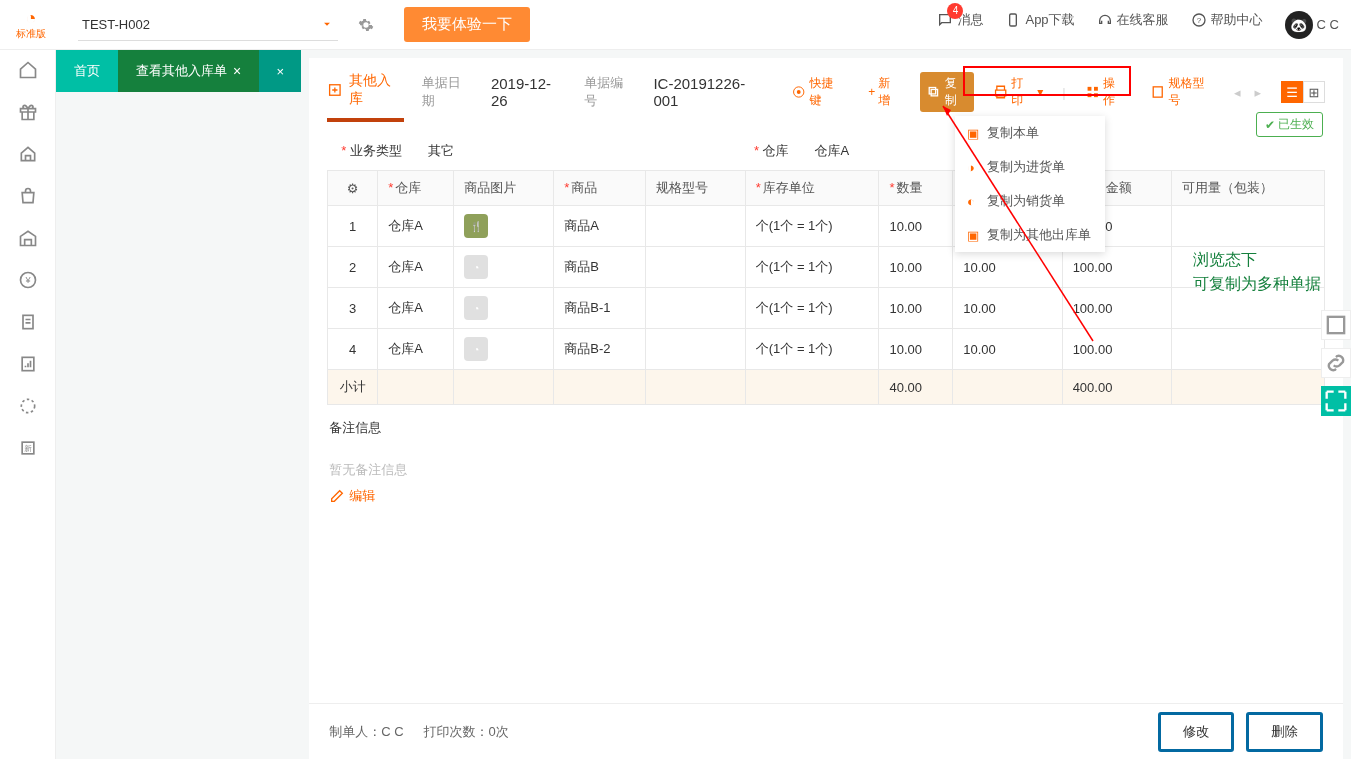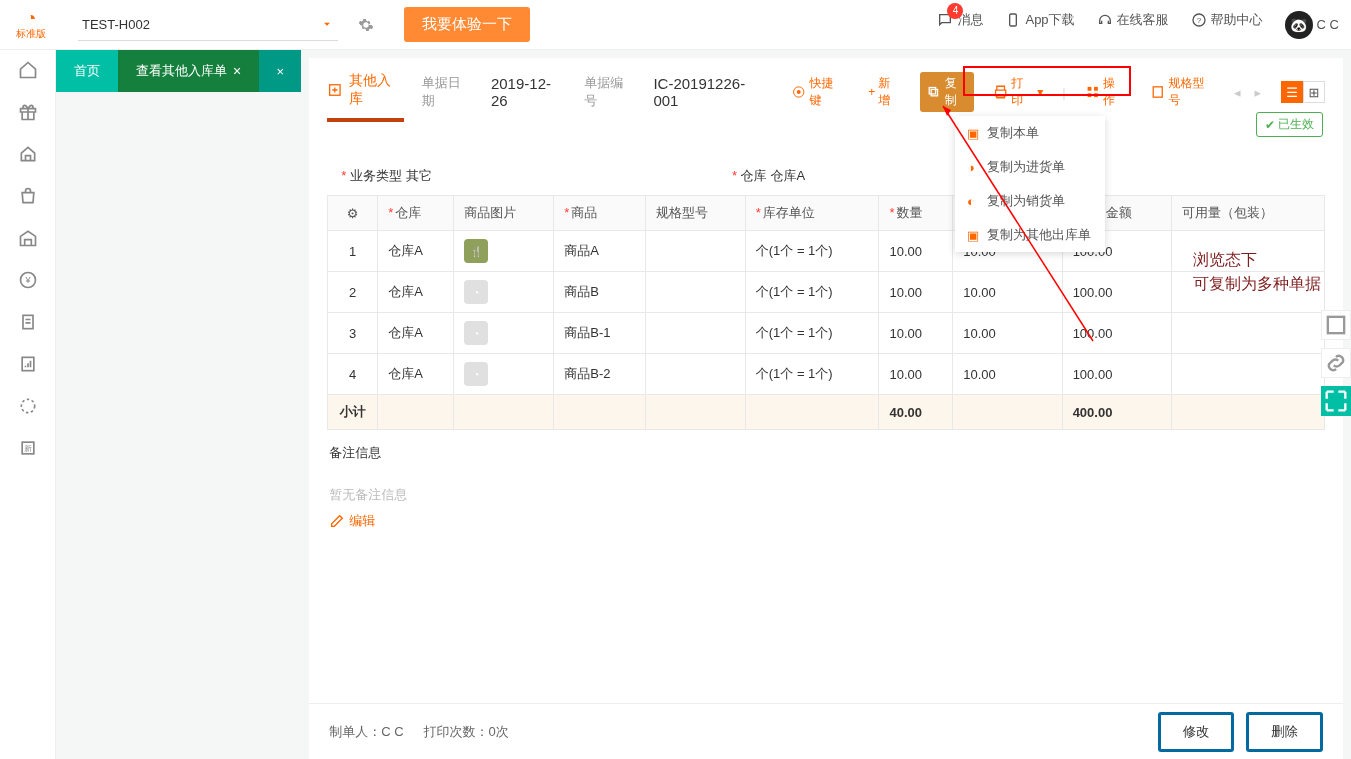--- a/index.html
+++ b/index.html
@@ -47,54 +47,54 @@
 .head-actions { margin-left: auto; display: flex; align-items: center; gap: 14px; color: #555; position: relative; }
 .ha { display: flex; align-items: center; gap: 3px; cursor: pointer; padding: 3px 5px; font-size: 12px; }
 .ha.orange { color: #ff6600; }
 .ha.copy { background: #d88b2f; color: #fff; border-radius: 3px; padding: 3px 6px; }
 .view-toggle { display: flex; margin-left: 6px; }
 .vt-btn { width: 22px; height: 22px; display: flex; align-items: center; justify-content: center; border: 1px solid #ddd; }
 .vt-btn.active { background: #ff6600; color: #fff; border-color: #ff6600; }
 .status-badge { position: absolute; right: 20px; top: 54px; border: 1px solid #4caf50; color: #4caf50; border-radius: 3px; padding: 3px 8px; font-size: 12px; display: flex; align-items: center; gap: 3px; }
 
 .form-row { display: flex; padding: 20px 32px 10px 32px; gap: 300px; }
-.field { display: flex; gap: 4px; align-items: center; margin-top: 25px; }
+.field { display: flex; gap: 26px; align-items: center; }
 .req { color: #ff3b30; }
 
 
 .tbl-wrap { padding: 0 18px; }
 table { width: 100%; border-collapse: collapse; font-size: 13px; }
 th, td { border: 1px solid #e8e8e8; padding: 8px 10px; text-align: left; }
 th { background: #fafafa; font-weight: normal; color: #555; }
 th .req { margin-right: 2px; }
 .col-idx { width: 50px; text-align: center; }
 .col-img { width: 100px; }
 .prod-thumb { width: 24px; height: 24px; border-radius: 4px; display: inline-flex; align-items: center; justify-content: center; color: #fff; font-size: 10px; }
 .thumb-g { background: #8fa05a; }
 .thumb-w { background: #e0e0e0; }
-tr.subtotal td { background: #fdf6ec; font-weight: bold; }
+tr.subtotal td { background: #fdf6ec; font-weight: normal; }
 tr.subtotal td:first-child { text-align: center; }
 
 .remark-sec { padding: 14px 20px; }
 .remark-title { color: #333; margin-bottom: 24px; }
 .remark-empty { color: #bbb; margin-bottom: 8px; }
 .edit-link { color: #ff6600; display: flex; align-items: center; gap: 4px; cursor: pointer; }
 
 .footer { height: 56px; border-top: 1px solid #eee; background: #fff; display: flex; align-items: center; padding: 0 20px; gap: 20px; color: #666; }
 .footer-btns { margin-left: auto; display: flex; gap: 12px; }
 .fbtn { border: 3px solid #0369a1; background: #fff; padding: 8px 22px; border-radius: 3px; cursor: pointer; color: #333; }
 
 
 .copy-dropdown { position: absolute; top: 44px; right: 220px; width: 150px; background: #fff; box-shadow: 0 2px 8px rgba(0,0,0,0.15); z-index: 50; }
 .cd-item { padding: 8px 12px; display: flex; align-items: center; gap: 6px; cursor: pointer; }
 .cd-icon { width: 14px; height: 14px; }
 
 
 .annot-box { position: absolute; top: 8px; right: 212px; width: 168px; height: 30px; border: 2px solid #ff0000; z-index: 60; }
-.annot-text { position: absolute; top: 190px; right: 22px; color: #7f1d1d; font-size: 16px; line-height: 1.5; z-index: 55; }
+.annot-text { position: absolute; top: 190px; right: 22px; color: #15803d; font-size: 16px; line-height: 1.5; z-index: 55; }
 .annot-arrow { position: absolute; top: 38px; right: 240px; width: 170px; height: 250px; z-index: 55; pointer-events: none; }
 
 
 .right-rail { position: fixed; right: 0; top: 310px; display: flex; flex-direction: column; gap: 8px; }
 .rail-btn { width: 30px; height: 30px; background: #fff; border: 1px solid #eee; display: flex; align-items: center; justify-content: center; color: #999; cursor: pointer; }
 .rail-btn.teal { background: #00bfa5; color: #fff; border-color: #00bfa5; }
 </style>
 </head>
 <body>
 

